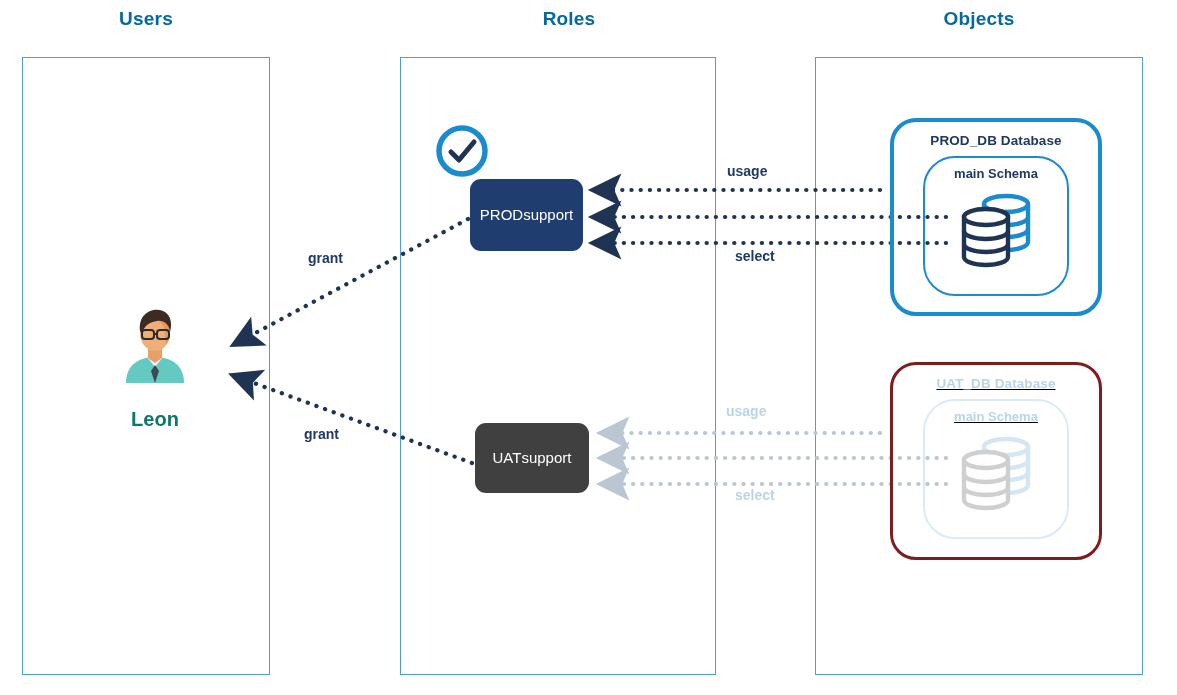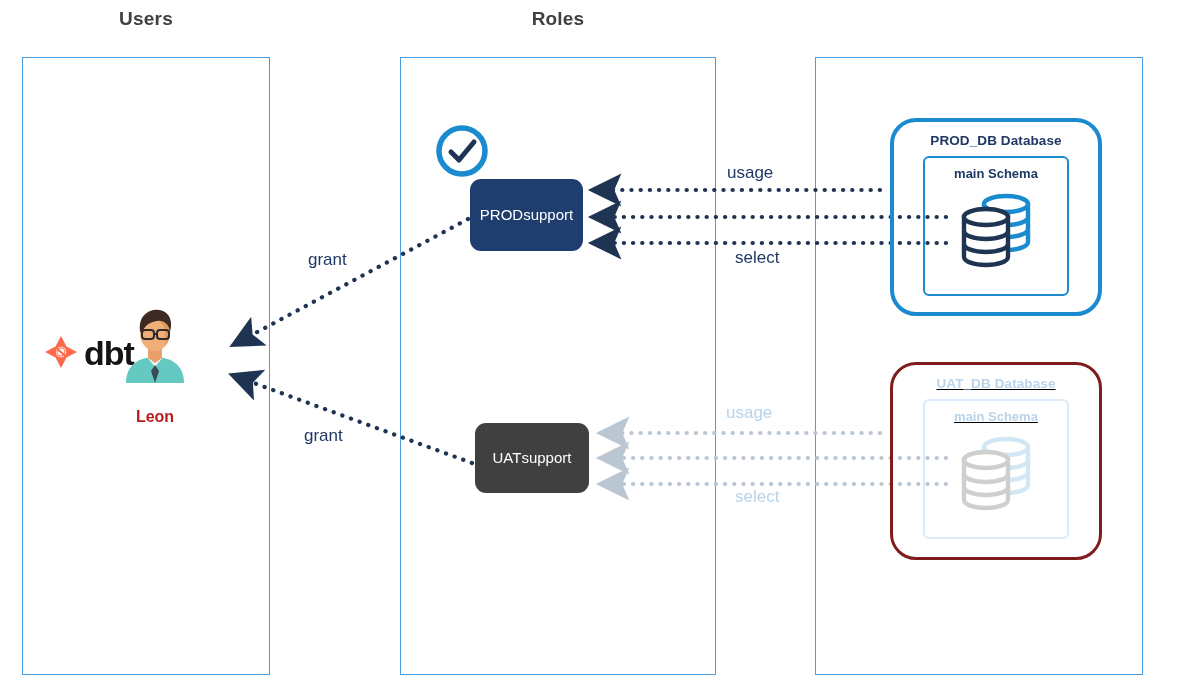--- a/index.html
+++ b/index.html
@@ -17,26 +17,26 @@
     height: 695px;
     background: #ffffff;
     overflow: hidden;
   }
 
   
   .col-title {
     position: absolute;
     font-size: 19px;
     font-weight: bold;
-    color: #404040;
+    color: #0369a1;
     text-align: center;
     letter-spacing: .2px;
   }
   #title-users   { left: 22px;  top: 8px;  width: 248px; }
-  #title-roles   { left: 400px; top: 8px;  width: 316px; }
+  #title-roles   { left: 411px; top: 8px;  width: 316px; }
   #title-objects { left: 815px; top: 8px;  width: 328px; }
 
   
   .col-frame {
     position: absolute;
     border: 1.6px solid #4a9ee0;
     background: transparent;
     box-sizing: border-box;
   }
   #frame-users   { left: 22px;  top: 57px; width: 248px; height: 618px; }
@@ -102,21 +102,21 @@
   .db-title {
     font-size: 13.5px;
     font-weight: bold;
     margin-top: 11px;
     letter-spacing: .1px;
   }
   #db-prod .db-title { color: #1f3864; }
   #db-uat  .db-title { color: #b9d4ea; }
 
   .schema-box {
-    border-radius: 6px;
+    border-radius: 32px;
     box-sizing: border-box;
     margin-top: 8px;
     width: 146px;
     height: 140px;
     display: flex;
     flex-direction: column;
     align-items: center;
   }
   #db-prod .schema-box { border: 2px solid #1b8bd0; }
   #db-uat  .schema-box { border: 2px solid #dceaf7; }
@@ -127,22 +127,22 @@
     margin-top: 8px;
   }
   #db-prod .schema-title { color: #1f3864; }
   #db-uat  .schema-title { color: #b9d4ea; }
 
   .db-icon { margin-top: 6px; }
 
   
   .edge-label {
     position: absolute;
-    font-size: 17px;
-    font-weight: normal;
+    font-size: 14px;
+    font-weight: bold;
     white-space: nowrap;
   }
   .edge-label.dark  { color: #1f3864; }
   .edge-label.faded { color: #b9d4ea; }
 
   #lbl-grant-prod { left: 308px; top: 250px; }
   #lbl-grant-uat  { left: 304px; top: 426px; }
   #lbl-usage-prod { left: 727px; top: 163px; }
   #lbl-select-prod{ left: 735px; top: 248px; }
   #lbl-usage-uat  { left: 726px; top: 403px; }
@@ -165,32 +165,33 @@
   #avatar {
     position: absolute;
     left: 120px; top: 305px;
     width: 70px; height: 78px;
   }
   #avatar-label {
     position: absolute;
     left: 110px; top: 408px;
     width: 90px;
     text-align: center;
-    font-size: 16px;
-    font-weight: bold;
-    color: #b91c1c;
+    font-size: 20px;
+    font-weight: bold;
+    color: #0f766e;
   }
 </style>
 </head>
 <body>
 
 <div id="stage">
 
   <div class="col-title" id="title-users">Users</div>
   <div class="col-title" id="title-roles">Roles</div>
+  <div class="col-title" id="title-objects">Objects</div>
 
   <div class="col-frame" id="frame-users"></div>
   <div class="col-frame" id="frame-roles"></div>
   <div class="col-frame" id="frame-objects"></div>
 
   <svg id="wires" viewBox="0 0 1177 695" xmlns="http://www.w3.org/2000/svg">
     <defs>
       <marker id="arrow-dark" markerWidth="9" markerHeight="9" refX="7.5" refY="4.5" orient="auto" markerUnits="strokeWidth">
         <path d="M8.5,4.5 L0.5,0.6 L2.2,4.5 L0.5,8.4 Z" fill="#1f3352"></path>
       </marker>
@@ -221,30 +222,20 @@
       <line x1="880" y1="433" x2="600" y2="433" stroke="#bac6d2" stroke-width="4.2" stroke-dasharray="0.2 9" stroke-linecap="round" marker-end="url(#arrow-faded)"></line>
     </g>
     <g>
       <line x1="946" y1="458" x2="600" y2="458" stroke="#bac6d2" stroke-width="4.2" stroke-dasharray="0.2 9" stroke-linecap="round" marker-end="url(#arrow-faded)"></line>
     </g>
     <g>
       <line x1="946" y1="484" x2="600" y2="484" stroke="#bac6d2" stroke-width="4.2" stroke-dasharray="0.2 9" stroke-linecap="round" marker-end="url(#arrow-faded)"></line>
     </g>
   </svg>
 
-  <div id="dbt-logo">
-    <svg width="42" height="40" viewBox="0 0 42 40">
-      <path d="M21 3 L26.5 13.5 L37 19 L26.5 24.5 L21 35 L15.5 24.5 L5 19 L15.5 13.5 Z" fill="#ff694a"></path>
-      <circle cx="21" cy="19" r="5.2" fill="#ffffff"></circle>
-      <path d="M18.3 16.6 a5.2 5.2 0 0 0 5.4 4.9 a5.2 5.2 0 0 1 -5.4 -4.9 Z" fill="#ff694a"></path>
-      <circle cx="21" cy="19" r="4.0" fill="none" stroke="#ff694a" stroke-width="1.1"></circle>
-      <path d="M17.6 16.2 L24.6 22.4" stroke="#ff694a" stroke-width="2.2" stroke-linecap="round"></path>
-    </svg>
-    <span id="dbt-wordmark">dbt</span>
-  </div>
 
   <svg id="avatar" viewBox="0 0 70 78">
 
     <path d="M6 78 C6 59 20 52 35 52 C50 52 64 59 64 78 Z" fill="#64c9c0"></path>
 
     <path d="M27 52 L35 62 L43 52 L38 50 L32 50 Z" fill="#f4f6f7"></path>
 
     <path d="M35 60 L31 66 L35 78 L39 66 Z" fill="#3c4a56"></path>
 
     <path d="M28 42 L42 42 L42 53 L35 58 L28 53 Z" fill="#e8a06a"></path>

